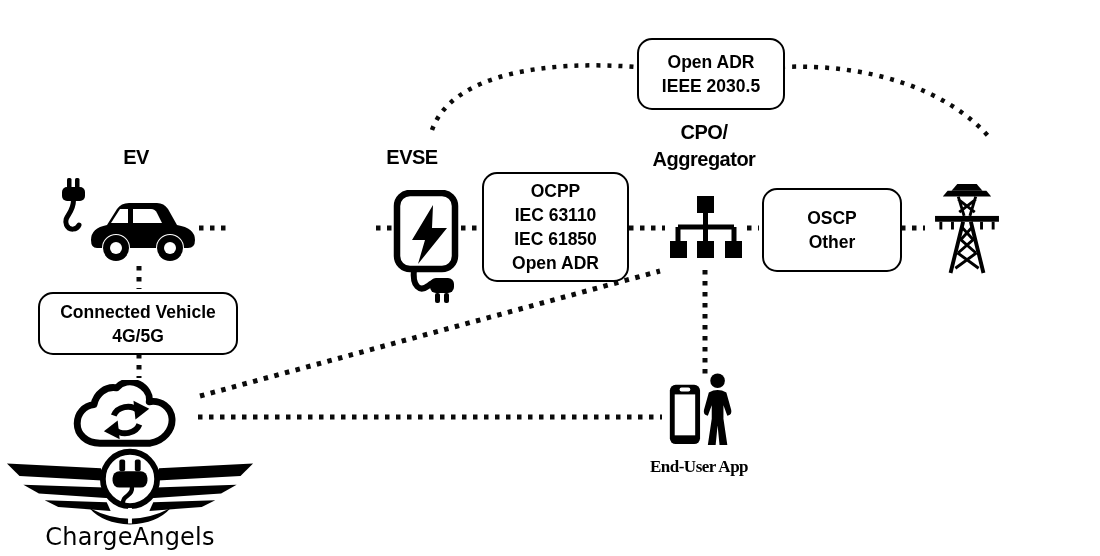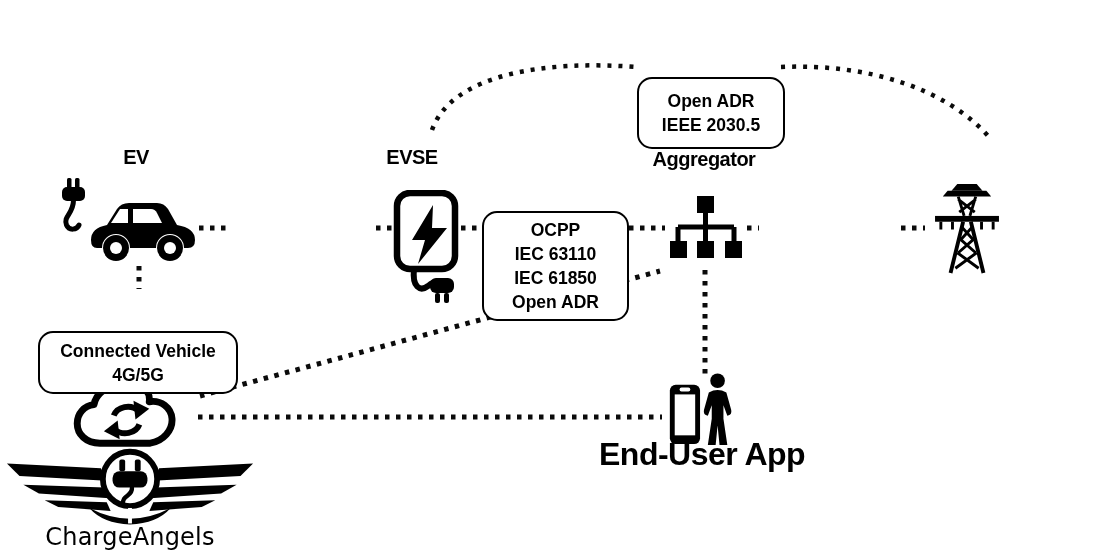--- a/index.html
+++ b/index.html
@@ -5,21 +5,21 @@
   html,body{margin:0;padding:0;background:#fff;}
   .canvas{position:relative;width:1100px;height:556px;background:#ffffff;overflow:hidden;
           font-family:"Liberation Sans",sans-serif;color:#000;}
   .layer{position:absolute;left:0;top:0;z-index:1;}
   .abs{position:absolute;z-index:2;}
   .node-label{position:absolute;z-index:3;font-weight:bold;font-size:20px;text-align:center;
               letter-spacing:-0.5px;white-space:nowrap;}
   .node-label .line{display:block;line-height:27px;}
   .proto-box{position:absolute;z-index:3;background:#fff;border:2.5px solid #000;border-radius:15px;
              display:flex;flex-direction:column;align-items:center;justify-content:center;
-             font-weight:bold;font-size:17.5px;line-height:24px;text-align:center;white-space:nowrap;margin-top:39px;}
+             font-weight:bold;font-size:17.5px;line-height:24px;text-align:center;white-space:nowrap;}
   .brand-label{position:absolute;z-index:3;font-family:"DejaVu Sans",sans-serif;font-weight:normal;
                font-size:24px;text-align:center;letter-spacing:0.2px;}
   svg{display:block;}
 </style>
 </head>
 <body>
 
 <div class="canvas">
 
   <svg class="layer" width="1100" height="556" viewBox="0 0 1100 556">
@@ -41,28 +41,32 @@
       <path d="M781,67 C870,63 948,90 989,137"></path>
     </g>
   </svg>
 
   <div class="node-label" style="left:76px;top:146px;width:120px;text-align:center;">EV</div>
   <div class="node-label" style="left:352px;top:146px;width:120px;">EVSE</div>
   <div class="node-label" style="left:594px;top:119px;width:220px;">
     <span class="line">CPO/</span>
     <span class="line">Aggregator</span>
   </div>
-  <div class="node-label" style="left:599px;top:436px;width:200px;font-size:32px;">End-User App</div>
+  <div class="node-label" style="left:599px;top:457px;width:200px;font-size:17px;font-family:Liberation Serif, serif;">End-User App</div>
   <div class="brand-label" style="left:30px;top:523px;width:200px;">ChargeAngels</div>
 
   <div class="proto-box" style="left:482px;top:172px;width:143px;height:106px;align-items:center;">
     <div>OCPP</div>
     <div>IEC 63110</div>
     <div>IEC 61850</div>
     <div>Open ADR</div>
+  </div>
+  <div class="proto-box" style="left:762px;top:188px;width:136px;height:80px;">
+    <div>OSCP</div>
+    <div>Other</div>
   </div>
   <div class="proto-box" style="left:637px;top:38px;width:144px;height:68px;">
     <div>Open ADR</div>
     <div>IEEE 2030.5</div>
   </div>
   <div class="proto-box" style="left:38px;top:292px;width:196px;height:59px;">
     <div>Connected Vehicle</div>
     <div>4G/5G</div>
   </div>
 

